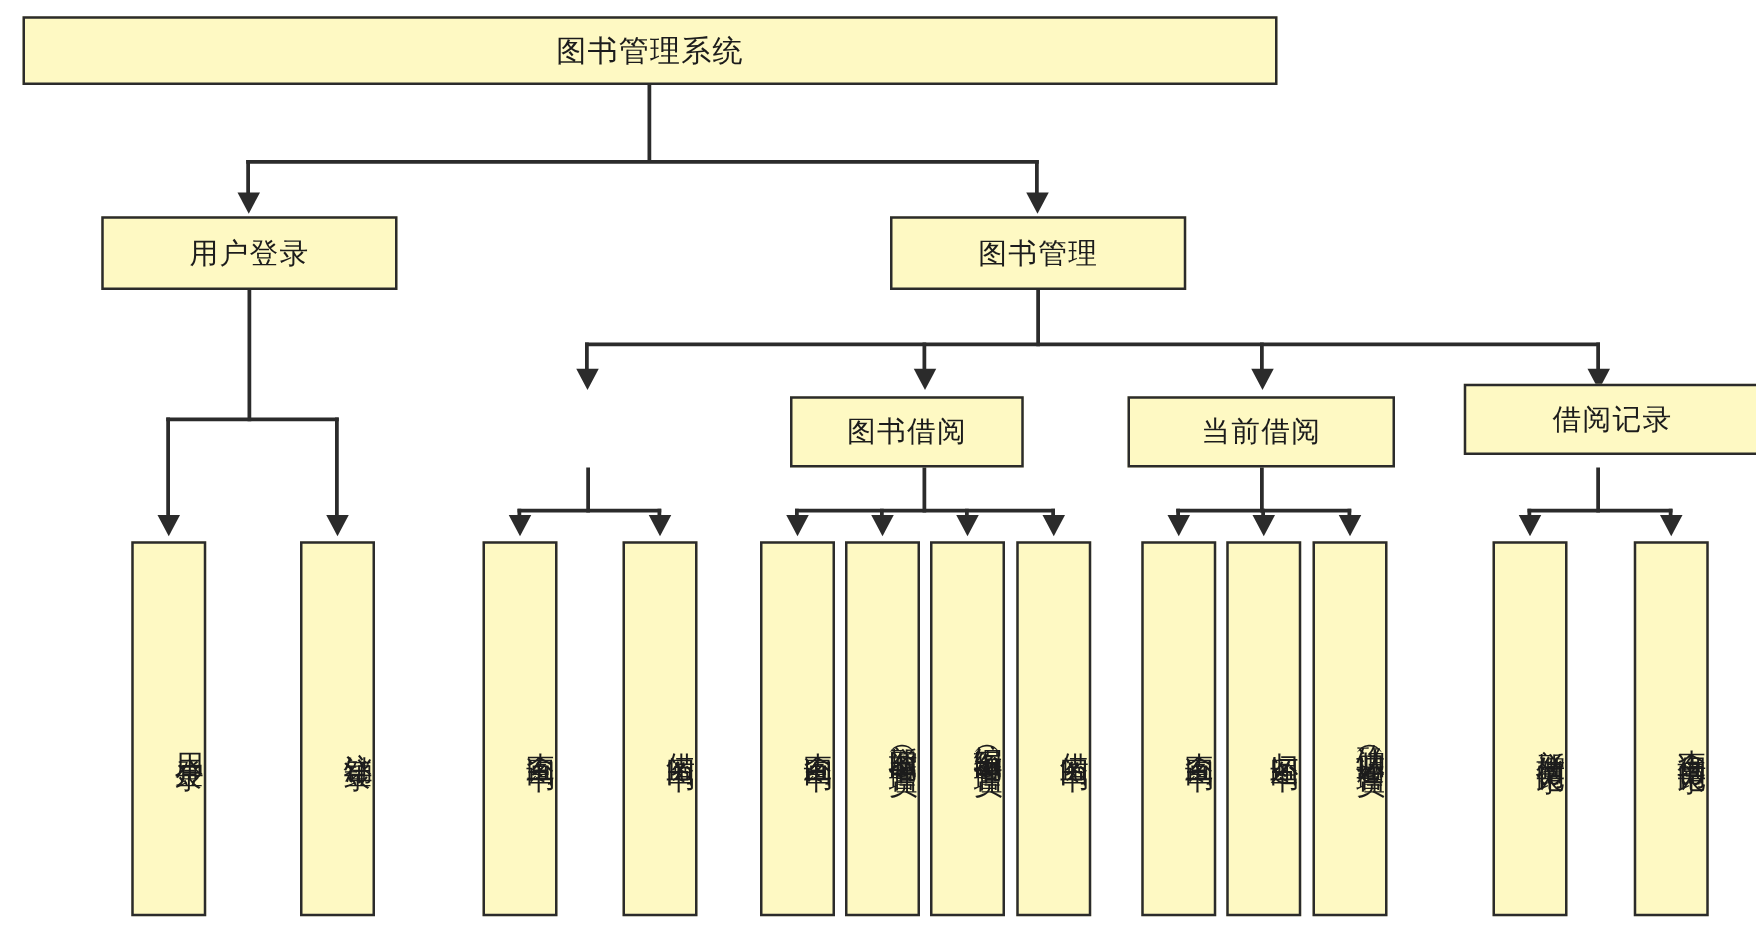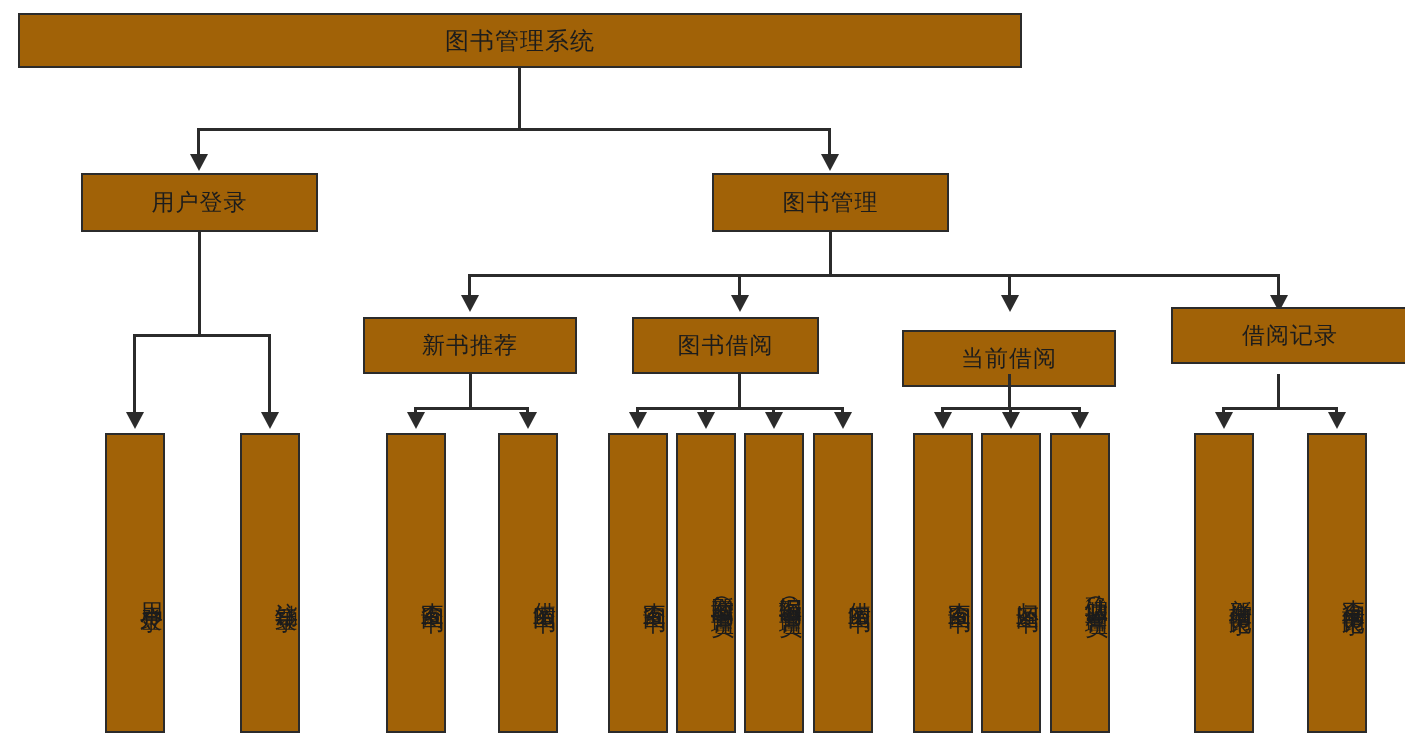--- a/index.html
+++ b/index.html
@@ -14,21 +14,21 @@
     position: relative;
     width: 1405px;
     height: 747px;
     background: #ffffff;
     overflow: hidden;
   }
   .node {
     position: absolute;
     box-sizing: border-box;
     border: 2px solid #2b2b2b;
-    background: #a16207;
+    background: #fef9c3;
     display: flex;
     align-items: center;
     justify-content: center;
     color: #1c1c1c;
   }
   .node.horizontal {
     font-size: 23px;
     letter-spacing: 1px;
   }
   .node.vertical {
@@ -107,27 +107,24 @@
   <div class="hline" style="left:468px; top:274px; width:812px; height:3px;"></div>
   <div class="vline" style="left:468px; top:274px; width:3px; height:24px;"></div>
   <div class="arrow" style="left:461px; top:295px;"></div>
   <div class="vline" style="left:738px; top:274px; width:3px; height:24px;"></div>
   <div class="arrow" style="left:731px; top:295px;"></div>
   <div class="vline" style="left:1008px; top:274px; width:3px; height:24px;"></div>
   <div class="arrow" style="left:1001px; top:295px;"></div>
   <div class="vline" style="left:1277px; top:274px; width:3px; height:24px;"></div>
   <div class="arrow" style="left:1270px; top:295px;"></div>
 
-  <div class="node horizontal" style="left:363px; top:317px; width:214px; height:57px;">
-    <span>新书推荐</span>
-  </div>
   <div class="node horizontal" style="left:632px; top:317px; width:187px; height:57px;">
     <span>图书借阅</span>
   </div>
-  <div class="node horizontal" style="left:902px; top:330px; width:214px; height:57px;">
+  <div class="node horizontal" style="left:902px; top:317px; width:214px; height:57px;">
     <span>当前借阅</span>
   </div>
   <div class="node horizontal" style="left:1171px; top:307px; width:238px; height:57px;">
     <span>借阅记录</span>
   </div>
 
   <div class="vline" style="left:469px; top:374px; width:3px; height:36px;"></div>
   <div class="hline" style="left:414px; top:407px; width:115px; height:3px;"></div>
   <div class="vline" style="left:414px; top:407px; width:3px; height:8px;"></div>
   <div class="arrow" style="left:407px; top:412px;"></div>

